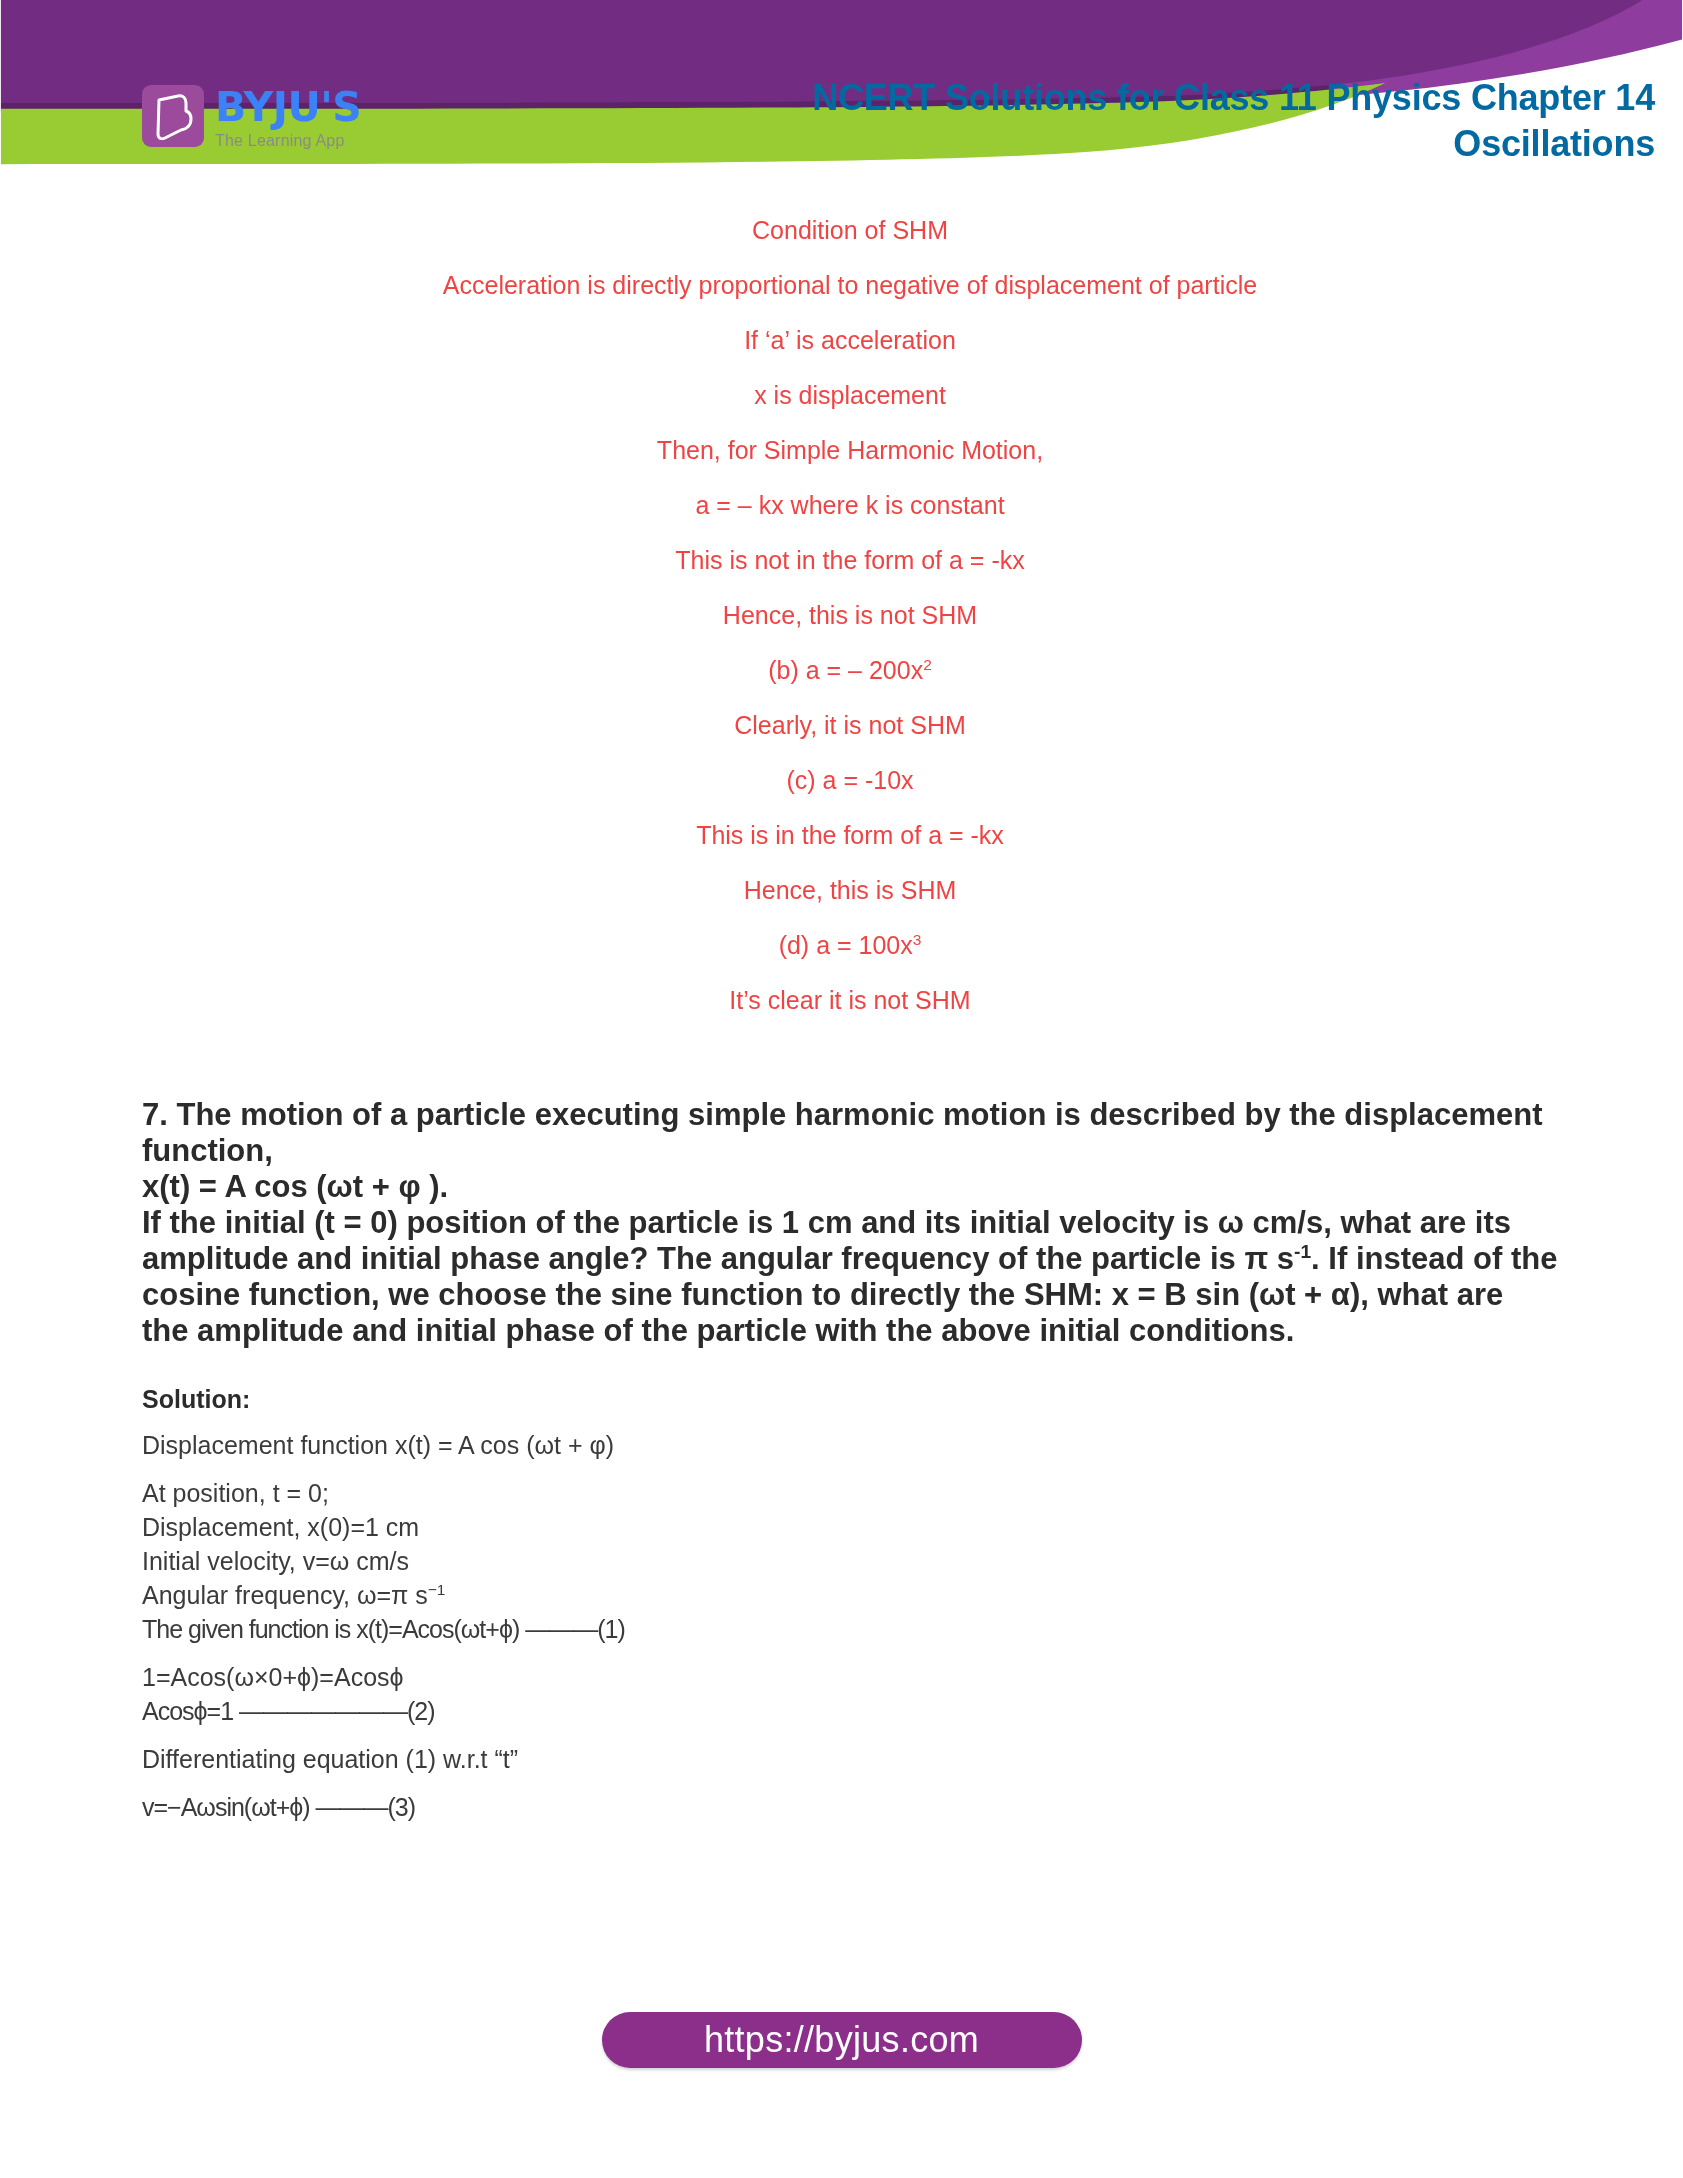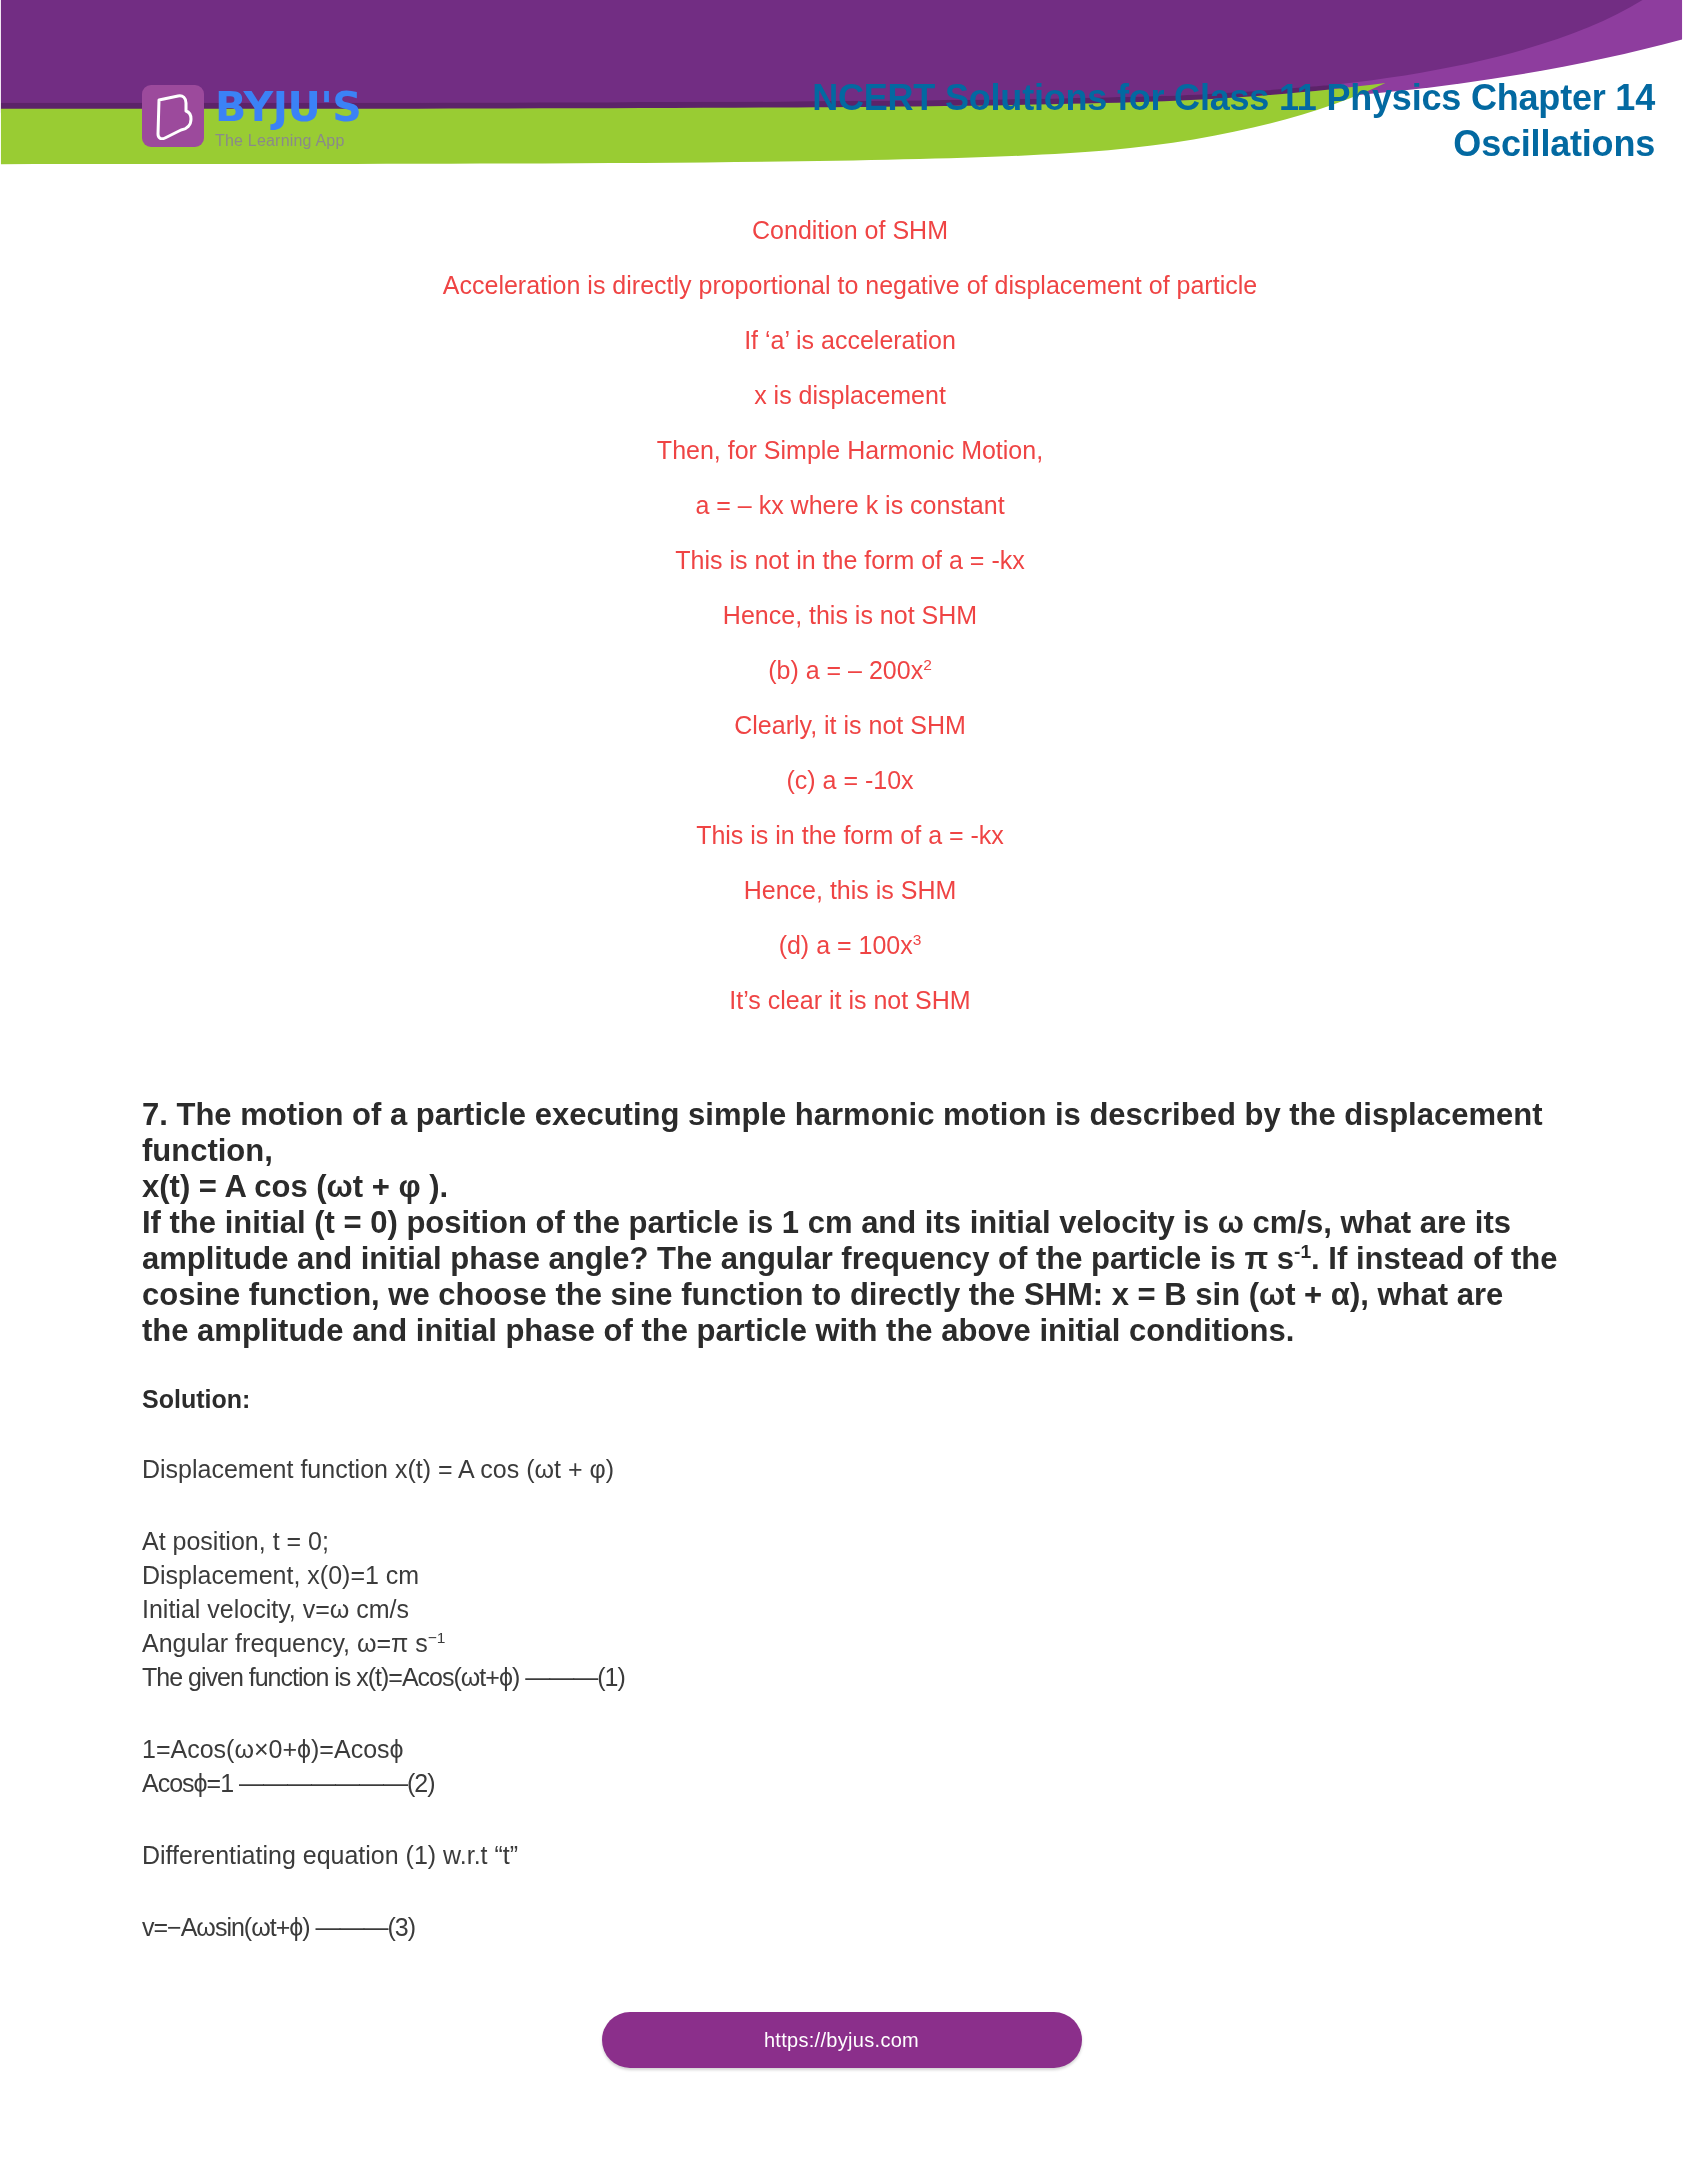--- a/index.html
+++ b/index.html
@@ -112,21 +112,21 @@
   .solution-label {
     font-size: 25px;
     font-weight: bold;
     color: #2b2b2b;
     margin-top: 36px;
   }
   .sol-para {
     font-size: 25px;
     line-height: 34px;
     color: #3b3b3b;
-    margin-top: 38px;
+    margin-top: 14px;
   }
   .sol-para .l { display: block; }
   sup { font-size: 0.62em; vertical-align: super; line-height: 0; }
   .eqdash { letter-spacing: -1px; }
 
   
   .footer-btn {
     position: absolute;
     left: 50%;
     transform: translateX(-50%);
@@ -135,21 +135,21 @@
     height: 56px;
     background: #8b2f8b;
     border-radius: 29px;
     display: flex;
     align-items: center;
     justify-content: center;
     box-shadow: 0 2px 3px rgba(0,0,0,0.18);
   }
   .footer-btn .url {
     color: #ffffff;
-    font-size: 20px;
+    font-size: 36px;
     font-family: "Liberation Sans", sans-serif;
     letter-spacing: 0.3px;
   }
 </style>
 </head>
 <body>
 
 <div class="header-deco">
   <svg width="1683" height="178" viewBox="0 0 1700 180" xmlns="http://www.w3.org/2000/svg">
 

